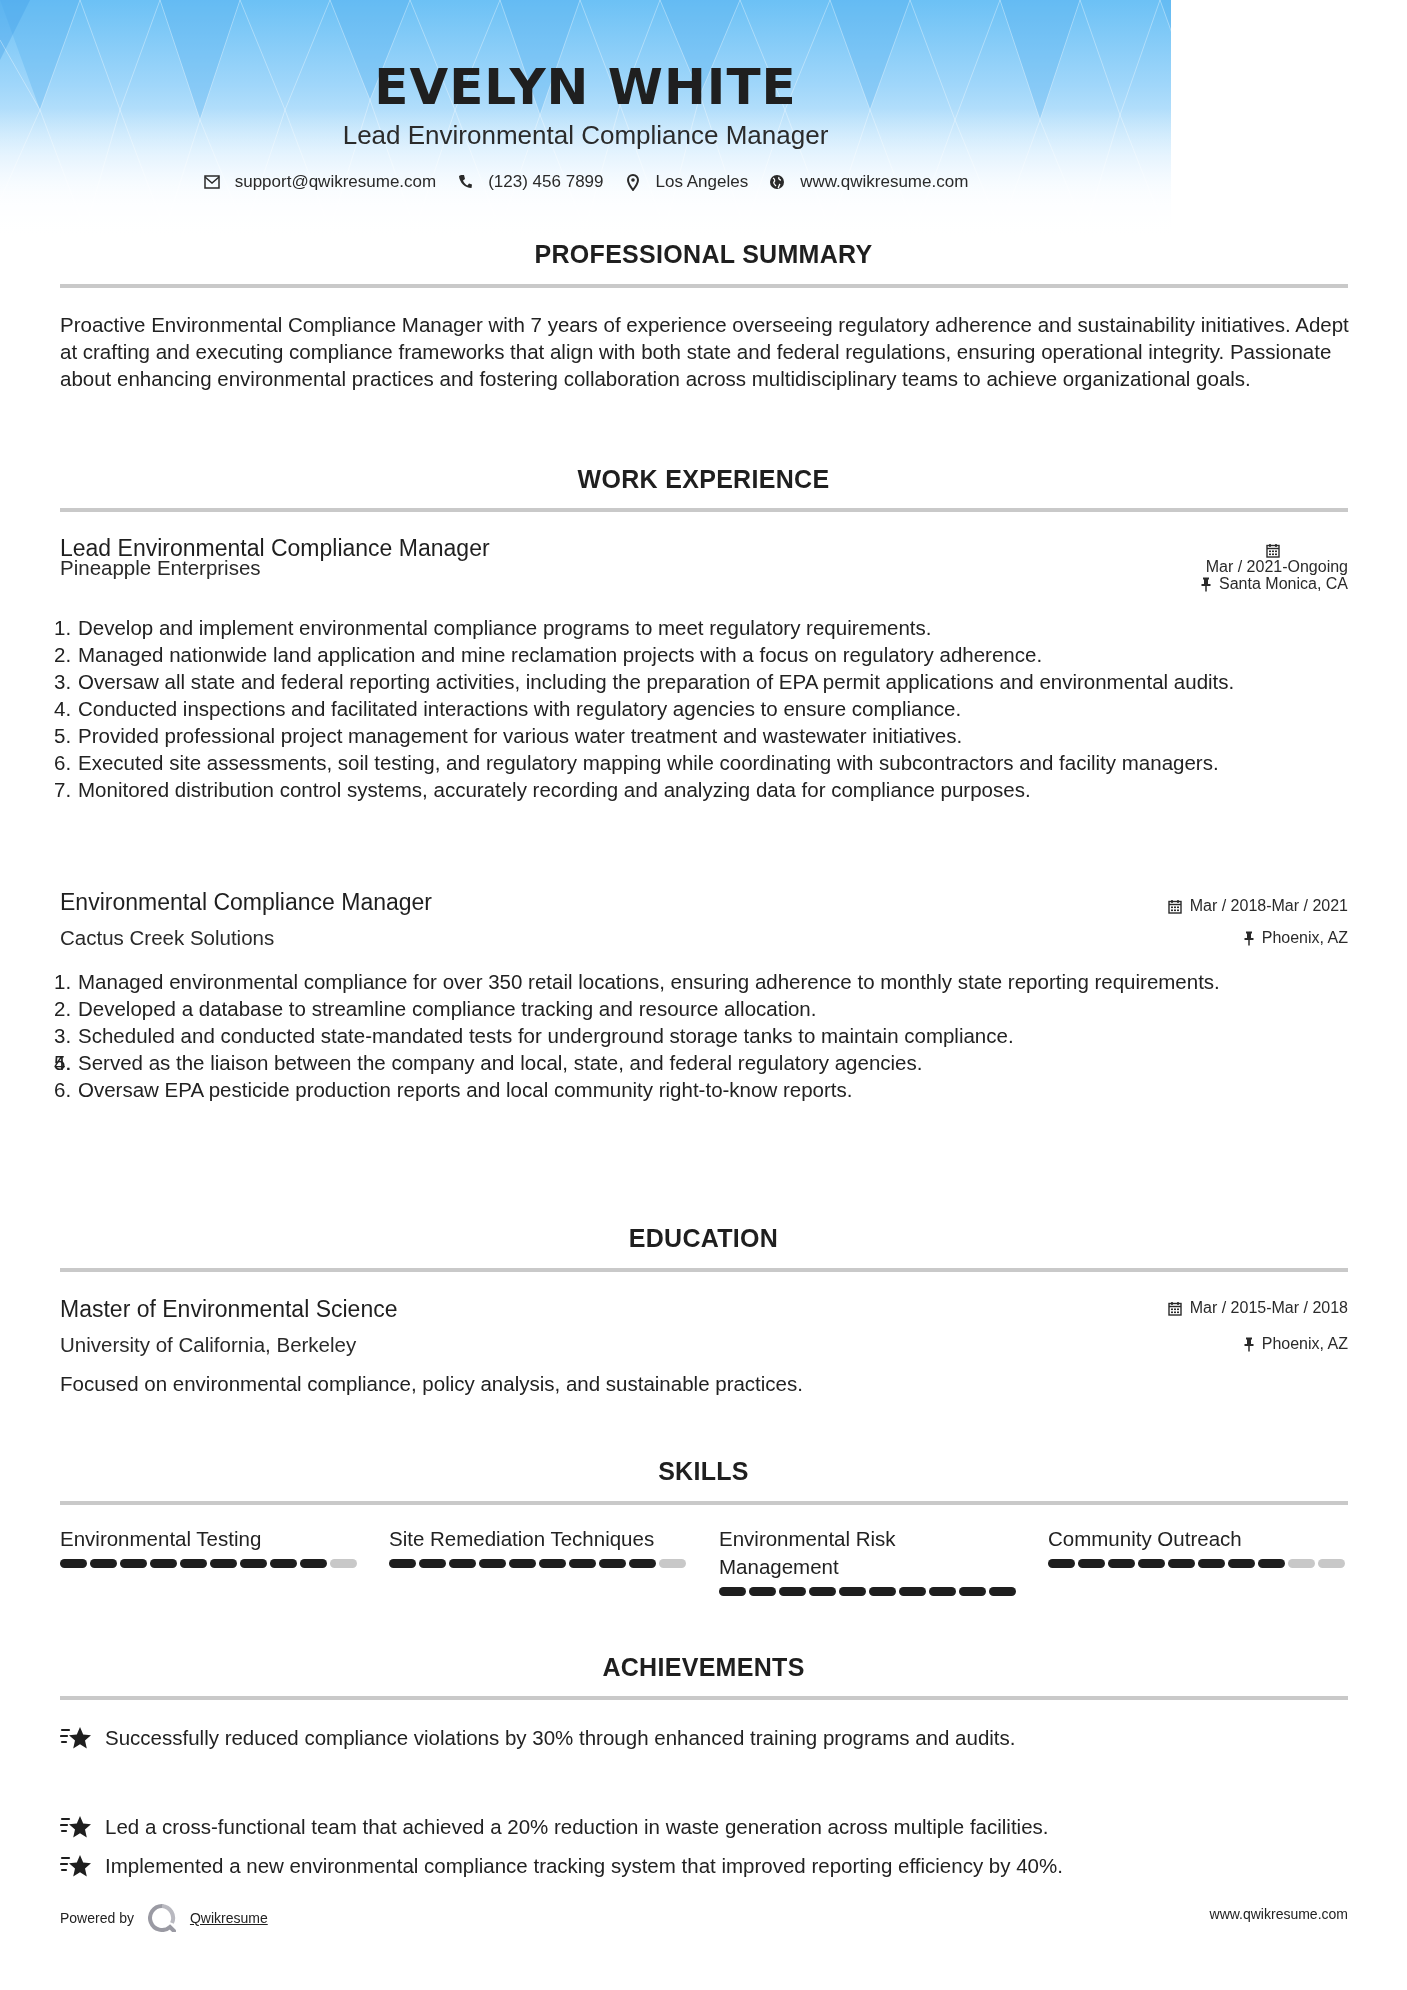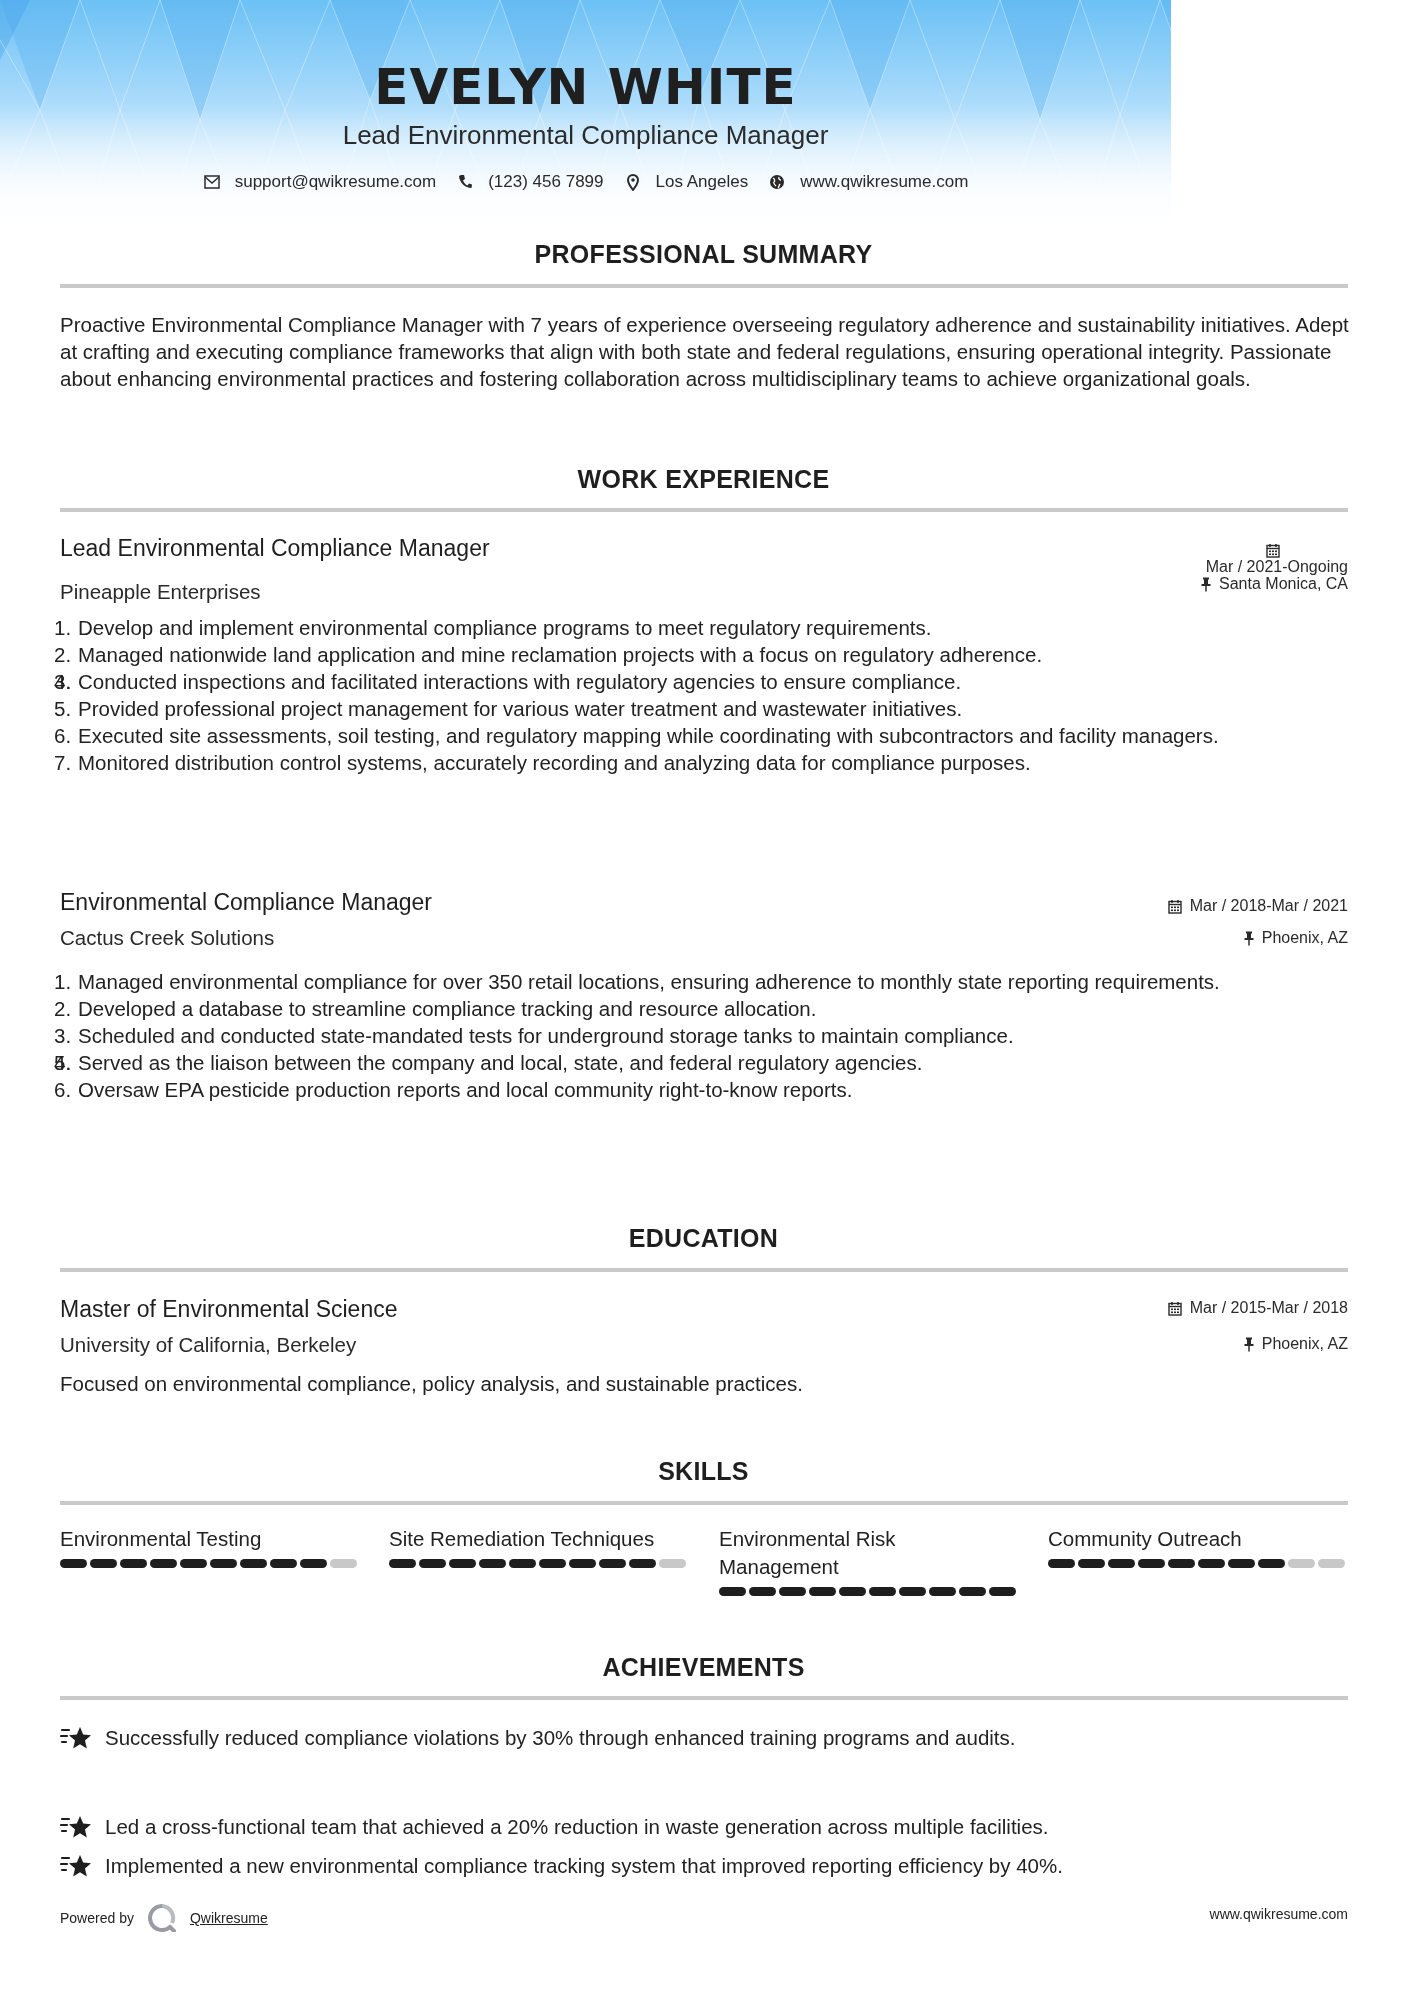--- a/index.html
+++ b/index.html
@@ -165,36 +165,36 @@
           <rect x="6" y="7.5" width="2" height="1.6"></rect>
           <rect x="9" y="7.5" width="2" height="1.6"></rect>
           <rect x="3" y="10.5" width="2" height="1.6"></rect>
           <rect x="6" y="10.5" width="2" height="1.6"></rect>
           <rect x="9" y="10.5" width="2" height="1.6"></rect>
         </g>
       </svg>
   </span>
   <span>Mar / 2021-Ongoing</span>
 </div>
-<div class="company" style="top:580px;">Pineapple Enterprises</div>
+<div class="company" style="top:556px;">Pineapple Enterprises</div>
 <div class="meta" style="top:575px;">
   <span class="ico">
     <svg width="10" height="15" viewBox="0 0 10 15">
         <rect x="2" y="0.5" width="6" height="2" fill="#2a2a2a"></rect>
         <rect x="3" y="2" width="4" height="5" fill="#2a2a2a"></rect>
         <rect x="0.5" y="7" width="9" height="2" fill="#2a2a2a"></rect>
         <line x1="5" y1="9" x2="5" y2="14.5" stroke="#2a2a2a" stroke-width="1.5"></line>
       </svg>
   </span>
   <span>Santa Monica, CA</span>
 </div>
 <ol class="list" style="top:614px;">
   <li><span class="num">1.</span><span>Develop and implement environmental compliance programs to meet regulatory requirements.</span></li>
   <li><span class="num">2.</span><span>Managed nationwide land application and mine reclamation projects with a focus on regulatory adherence.</span></li>
-  <li><span class="num">3.</span></li>
+  <li><span class="num">3.</span><span>Oversaw all state and federal reporting activities, including the preparation of EPA permit applications and environmental audits.</span></li>
   <li><span class="num">4.</span><span>Conducted inspections and facilitated interactions with regulatory agencies to ensure compliance.</span></li>
   <li><span class="num">5.</span><span>Provided professional project management for various water treatment and wastewater initiatives.</span></li>
   <li><span class="num">6.</span><span>Executed site assessments, soil testing, and regulatory mapping while coordinating with subcontractors and facility managers.</span></li>
   <li><span class="num">7.</span><span>Monitored distribution control systems, accurately recording and analyzing data for compliance purposes.</span></li>
 </ol>
 
 <div class="job-title" style="top:889px;">Environmental Compliance Manager</div>
 <div class="meta" style="top:897px;">
   <span class="ico">
     <svg width="14" height="15" viewBox="0 0 14 15">

